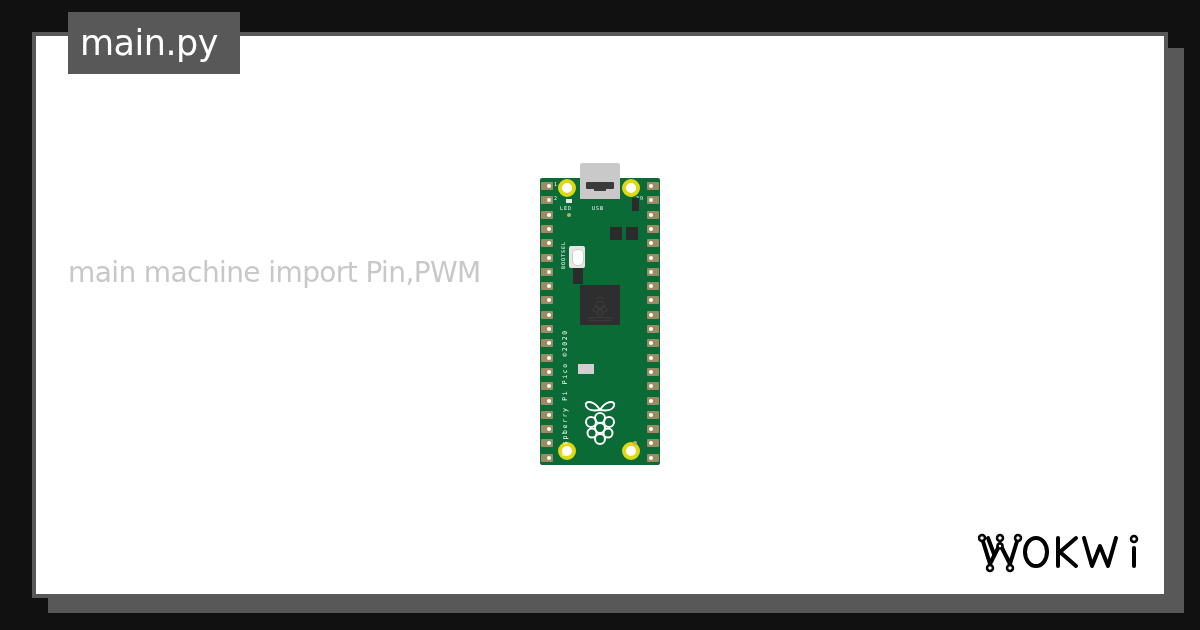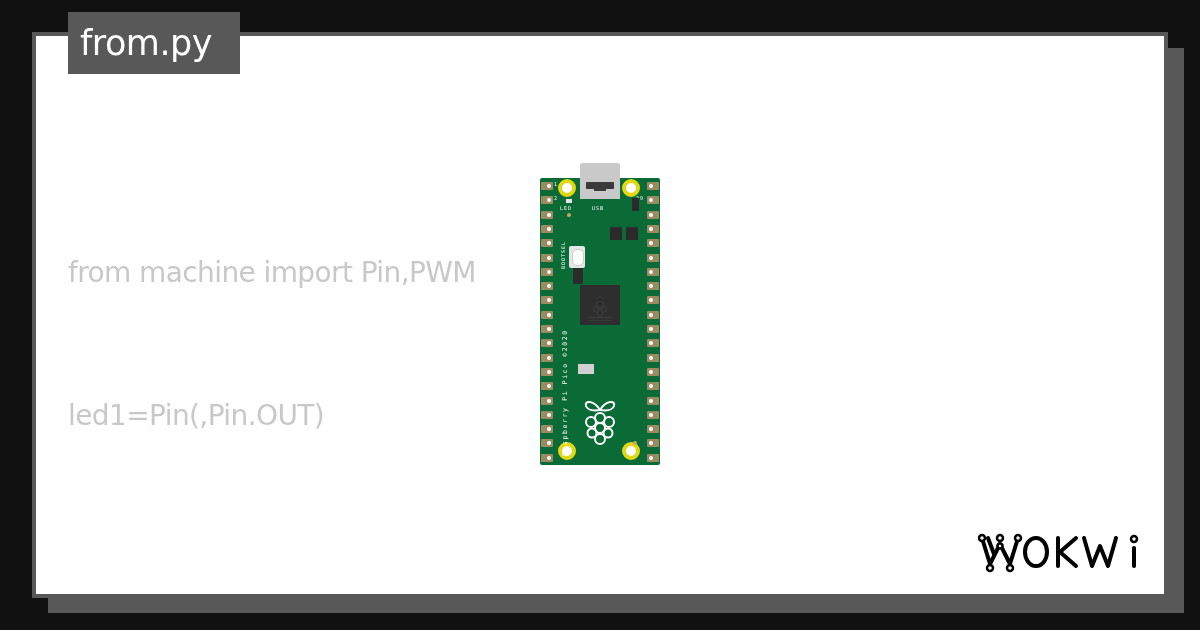--- a/index.html
+++ b/index.html
@@ -165,34 +165,33 @@
       width: 170px; height: 44px;
     }
   </style>
 </head>
 <body>
 
 <div class="shadow"></div>
 
 <div class="card">
   <div class="code">
-    <span class="code-line">from machine import Pin,PWM</span>
-    <span class="code-line">led1=Pin(,Pin.OUT)</span>
+    <span class="code-line">main machine import Pin,PWM</span>
     
     
     
     
     
     
     
   </div>
 </div>
 
 <div class="file-tab">
-  <span>from.py</span>
+  <span>main.py</span>
 </div>
 
 <div class="pico">
   <div class="board">
 
     <div class="pin left" style="top:4px"></div>
     <div class="pin left" style="top:18.3px"></div>
     <div class="pin left" style="top:32.6px"></div>
     <div class="pin left" style="top:46.9px"></div>
     <div class="pin left" style="top:61.2px"></div>

